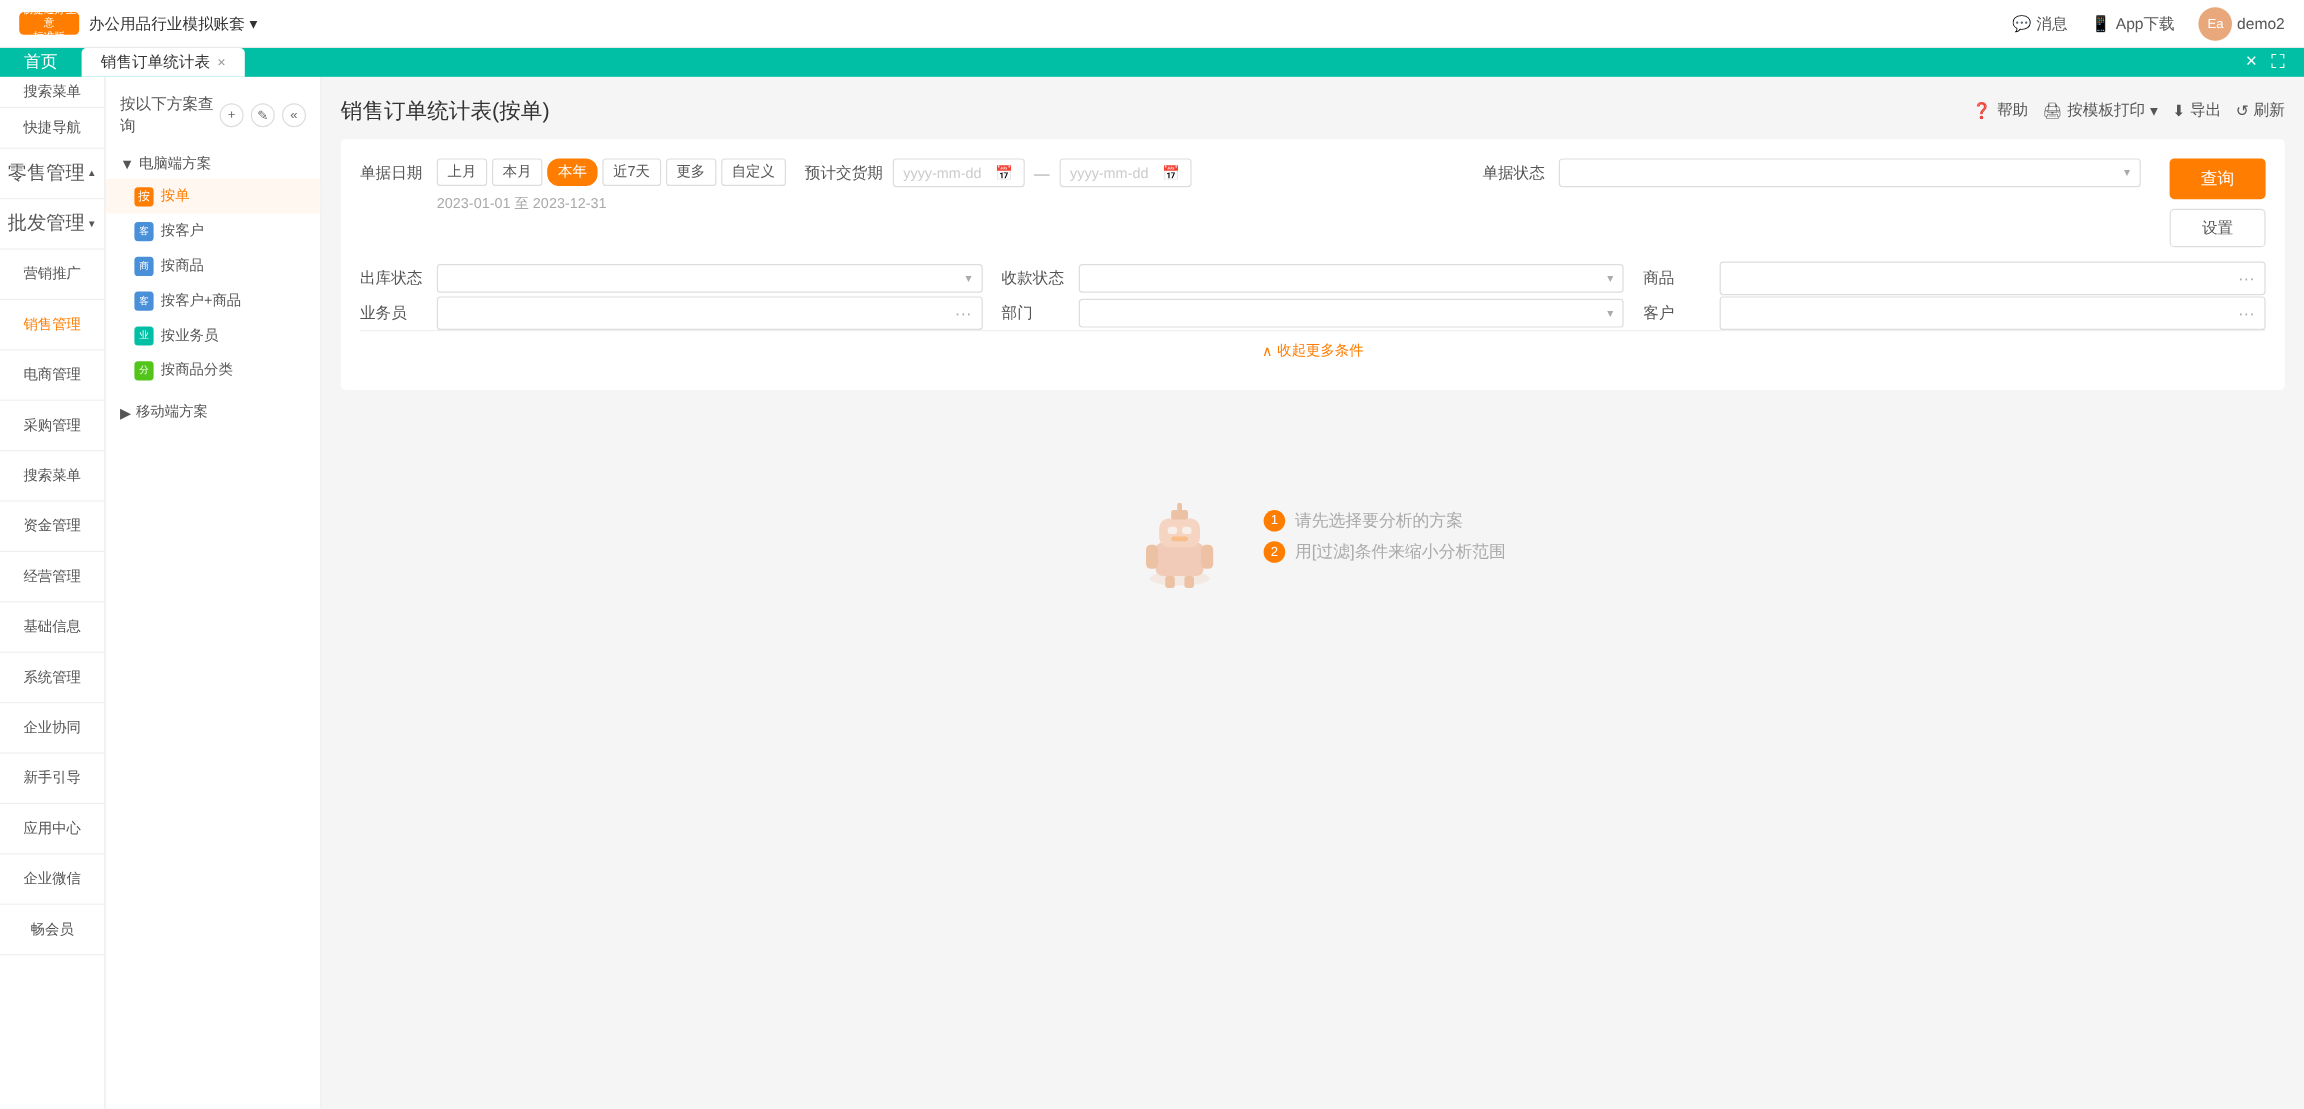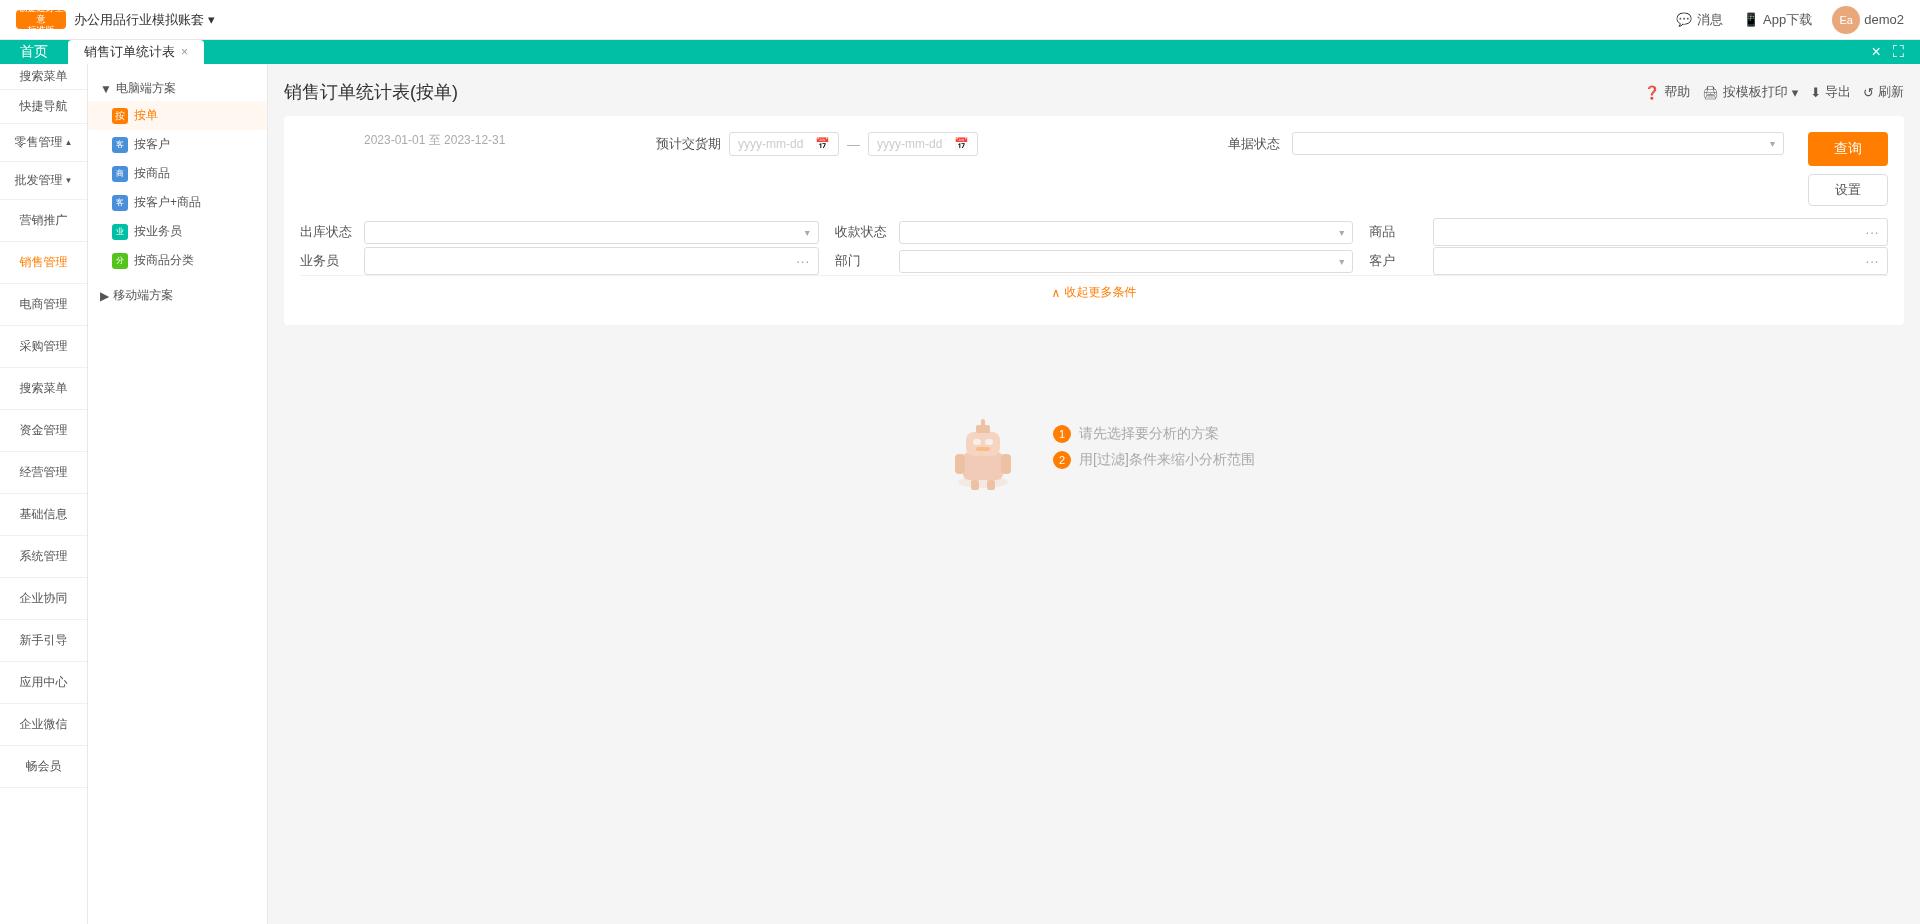--- a/index.html
+++ b/index.html
@@ -25,21 +25,21 @@
 
     
     .main-layout { display: flex; flex: 1; overflow: hidden; }
 
     
     .sidebar { width: 88px; background: #fff; border-right: 1px solid #e8e8e8; display: flex; flex-direction: column; flex-shrink: 0; overflow-y: auto; }
     .sidebar-item { padding: 12px 4px; text-align: center; cursor: pointer; color: #555; font-size: 12px; border-bottom: 1px solid #f0f0f0; display: flex; flex-direction: column; align-items: center; gap: 2px; }
     .sidebar-item.active { color: #ff7d00; }
     .sidebar-search { padding: 4px; text-align: center; cursor: pointer; color: #555; font-size: 12px; border-bottom: 1px solid #f0f0f0; }
     .sidebar-nav { padding: 8px; text-align: center; cursor: pointer; color: #555; font-size: 12px; border-bottom: 1px solid #f0f0f0; }
-    .sidebar-expand { display: flex; align-items: center; justify-content: center; gap: 2px; padding: 10px 4px; cursor: pointer; font-size: 12px; color: #555; border-bottom: 1px solid #f0f0f0; }
+    .sidebar-expand { display: flex; align-items: center; justify-content: center; gap: 2px; padding: 10px 4px; cursor: pointer; font-size: 16px; color: #555; border-bottom: 1px solid #f0f0f0; }
     .sidebar-expand.has-arrow::after { content: "▲"; font-size: 8px; }
     .sidebar-expand.has-arrow-down::after { content: "▼"; font-size: 8px; }
 
     
     .content { flex: 1; display: flex; overflow: hidden; }
 
     
     .scheme-panel { width: 180px; background: #fff; border-right: 1px solid #e8e8e8; flex-shrink: 0; overflow-y: auto; padding: 8px 0; }
     .scheme-panel-header { display: flex; align-items: center; justify-content: space-between; padding: 6px 12px; font-size: 13px; color: #555; }
     .scheme-panel-actions { display: flex; gap: 6px; }
@@ -184,20 +184,28 @@
       <span>企业微信</span>
     </div>
     <div class="sidebar-item">
       <span>畅会员</span>
     </div>
   </div>
 
   <div class="content">
 
     <div class="scheme-panel">
+      <div class="scheme-panel-header">
+        <span>按以下方案查询</span>
+        <div class="scheme-panel-actions">
+          <div class="scheme-action-btn">+</div>
+          <div class="scheme-action-btn">✎</div>
+          <div class="scheme-action-btn">«</div>
+        </div>
+      </div>
 
       <div class="scheme-group">
         <div class="scheme-group-title">
           <span>▼</span>
           <span>电脑端方案</span>
         </div>
         <div class="scheme-item active">
           <div class="scheme-icon scheme-icon-orange">按</div>
           <span>按单</span>
         </div>
@@ -254,20 +262,31 @@
             <span>刷新</span>
           </div>
         </div>
       </div>
 
       <div class="filter-card">
 
         <div style="display:flex; gap:16px; margin-bottom:12px; align-items:flex-start;">
 
           <div style="display:flex; flex-direction:column; gap:6px; min-width:340px;">
+            <div style="display:flex; align-items:center; gap:8px;">
+              <span class="filter-label">单据日期</span>
+              <div class="date-quick-btns">
+                <button class="date-btn">上月</button>
+                <button class="date-btn">本月</button>
+                <button class="date-btn active">本年</button>
+                <button class="date-btn">近7天</button>
+                <button class="date-btn">更多</button>
+                <button class="date-btn">自定义</button>
+              </div>
+            </div>
             <div style="margin-left:64px; font-size:12px; color:#aaa;">2023-01-01 至 2023-12-31</div>
           </div>
 
           <div style="display:flex; align-items:center; gap:8px; flex:1;">
             <span class="filter-label" style="white-space:nowrap;">预计交货期</span>
             <div class="date-input">
               <span style="color:#ccc; font-size:12px;">yyyy-mm-dd</span>
               <span style="color:#aaa;">📅</span>
             </div>
             <span class="date-separator">—</span>

